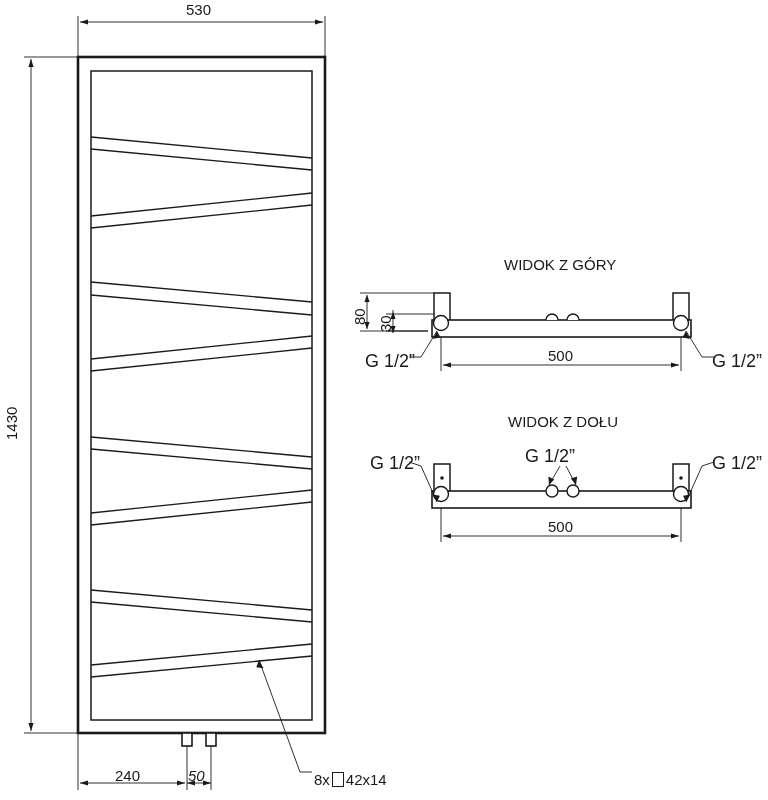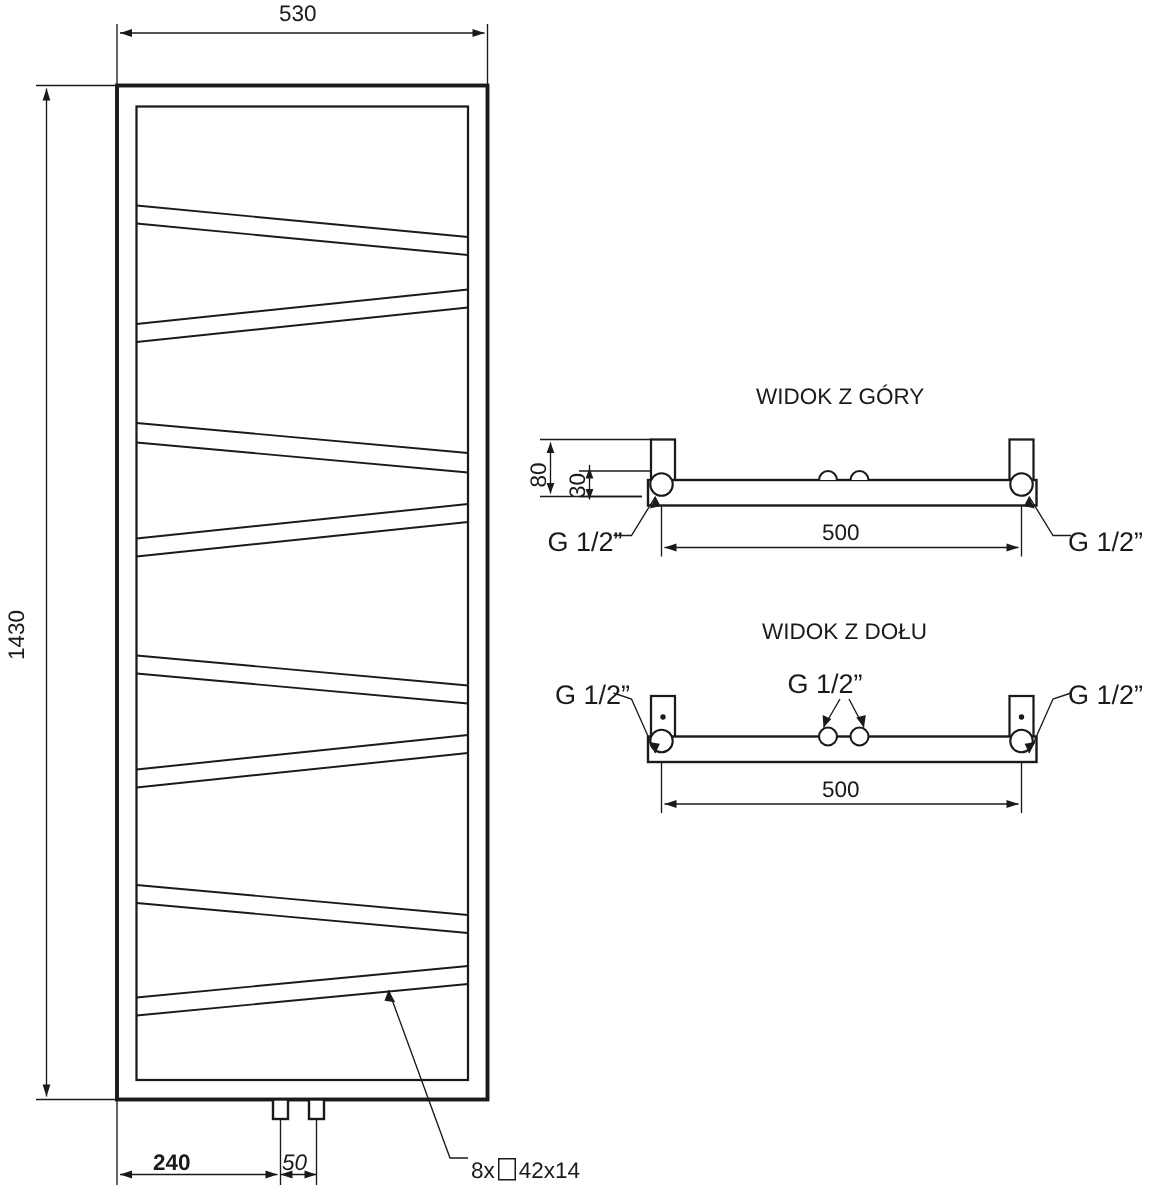--- a/index.html
+++ b/index.html
@@ -177,21 +177,21 @@
         <path d="M576,485 L570.8,478.4 L577.2,476.6 Z" fill="#1a1a1a" stroke="none"></path>
       </g>
     </g>
   </g>
 </svg>
 
 <div class="lbl dim" style="left:186px;top:2px;">530</div>
 
 <div class="lbl dim rot" style="left:4px;top:440px;">1430</div>
 
-<div class="lbl dim" style="left:102px;top:768px;font-weight:bold;">240</div>
+<div class="lbl dim" style="left:115px;top:768px;">240</div>
 
 <div class="lbl dim" style="left:188px;top:768px;font-style:italic;">50</div>
 
 <div class="lbl note" style="left:314px;top:772px;">
   <span>8x</span><span class="sq-sym"></span><span>42x14</span>
 </div>
 
 <div class="lbl title" style="left:504px;top:257px;">WIDOK Z GÓRY</div>
 
 <div class="lbl dim rot" style="left:352px;top:325px;">80</div>

